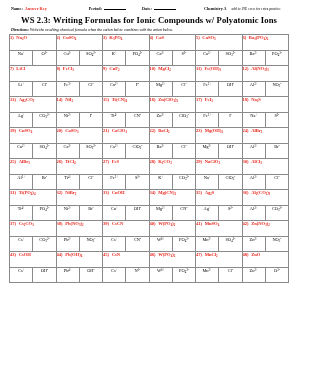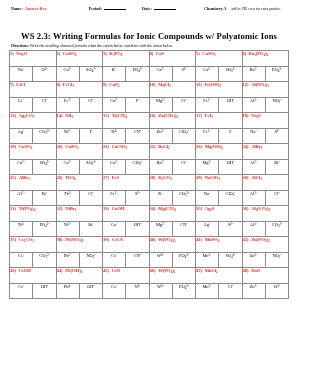--- a/index.html
+++ b/index.html
@@ -51,21 +51,21 @@
     font-weight: normal;
     font-size: 3.5px;
     margin-left: 5px;
   }
   
   .title {
     text-align: center;
     font-size: 8.6px;
     font-weight: bold;
     letter-spacing: .1px;
-    margin: 20px 0 3px 0;
+    margin: 4px 0 3px 0;
     white-space: nowrap;
   }
   
   .dirs {
     font-size: 3.9px;
     font-style: italic;
     padding: 0 2px 2px 2px;
     white-space: nowrap;
   }
   .dirs b { font-weight: bold; }

